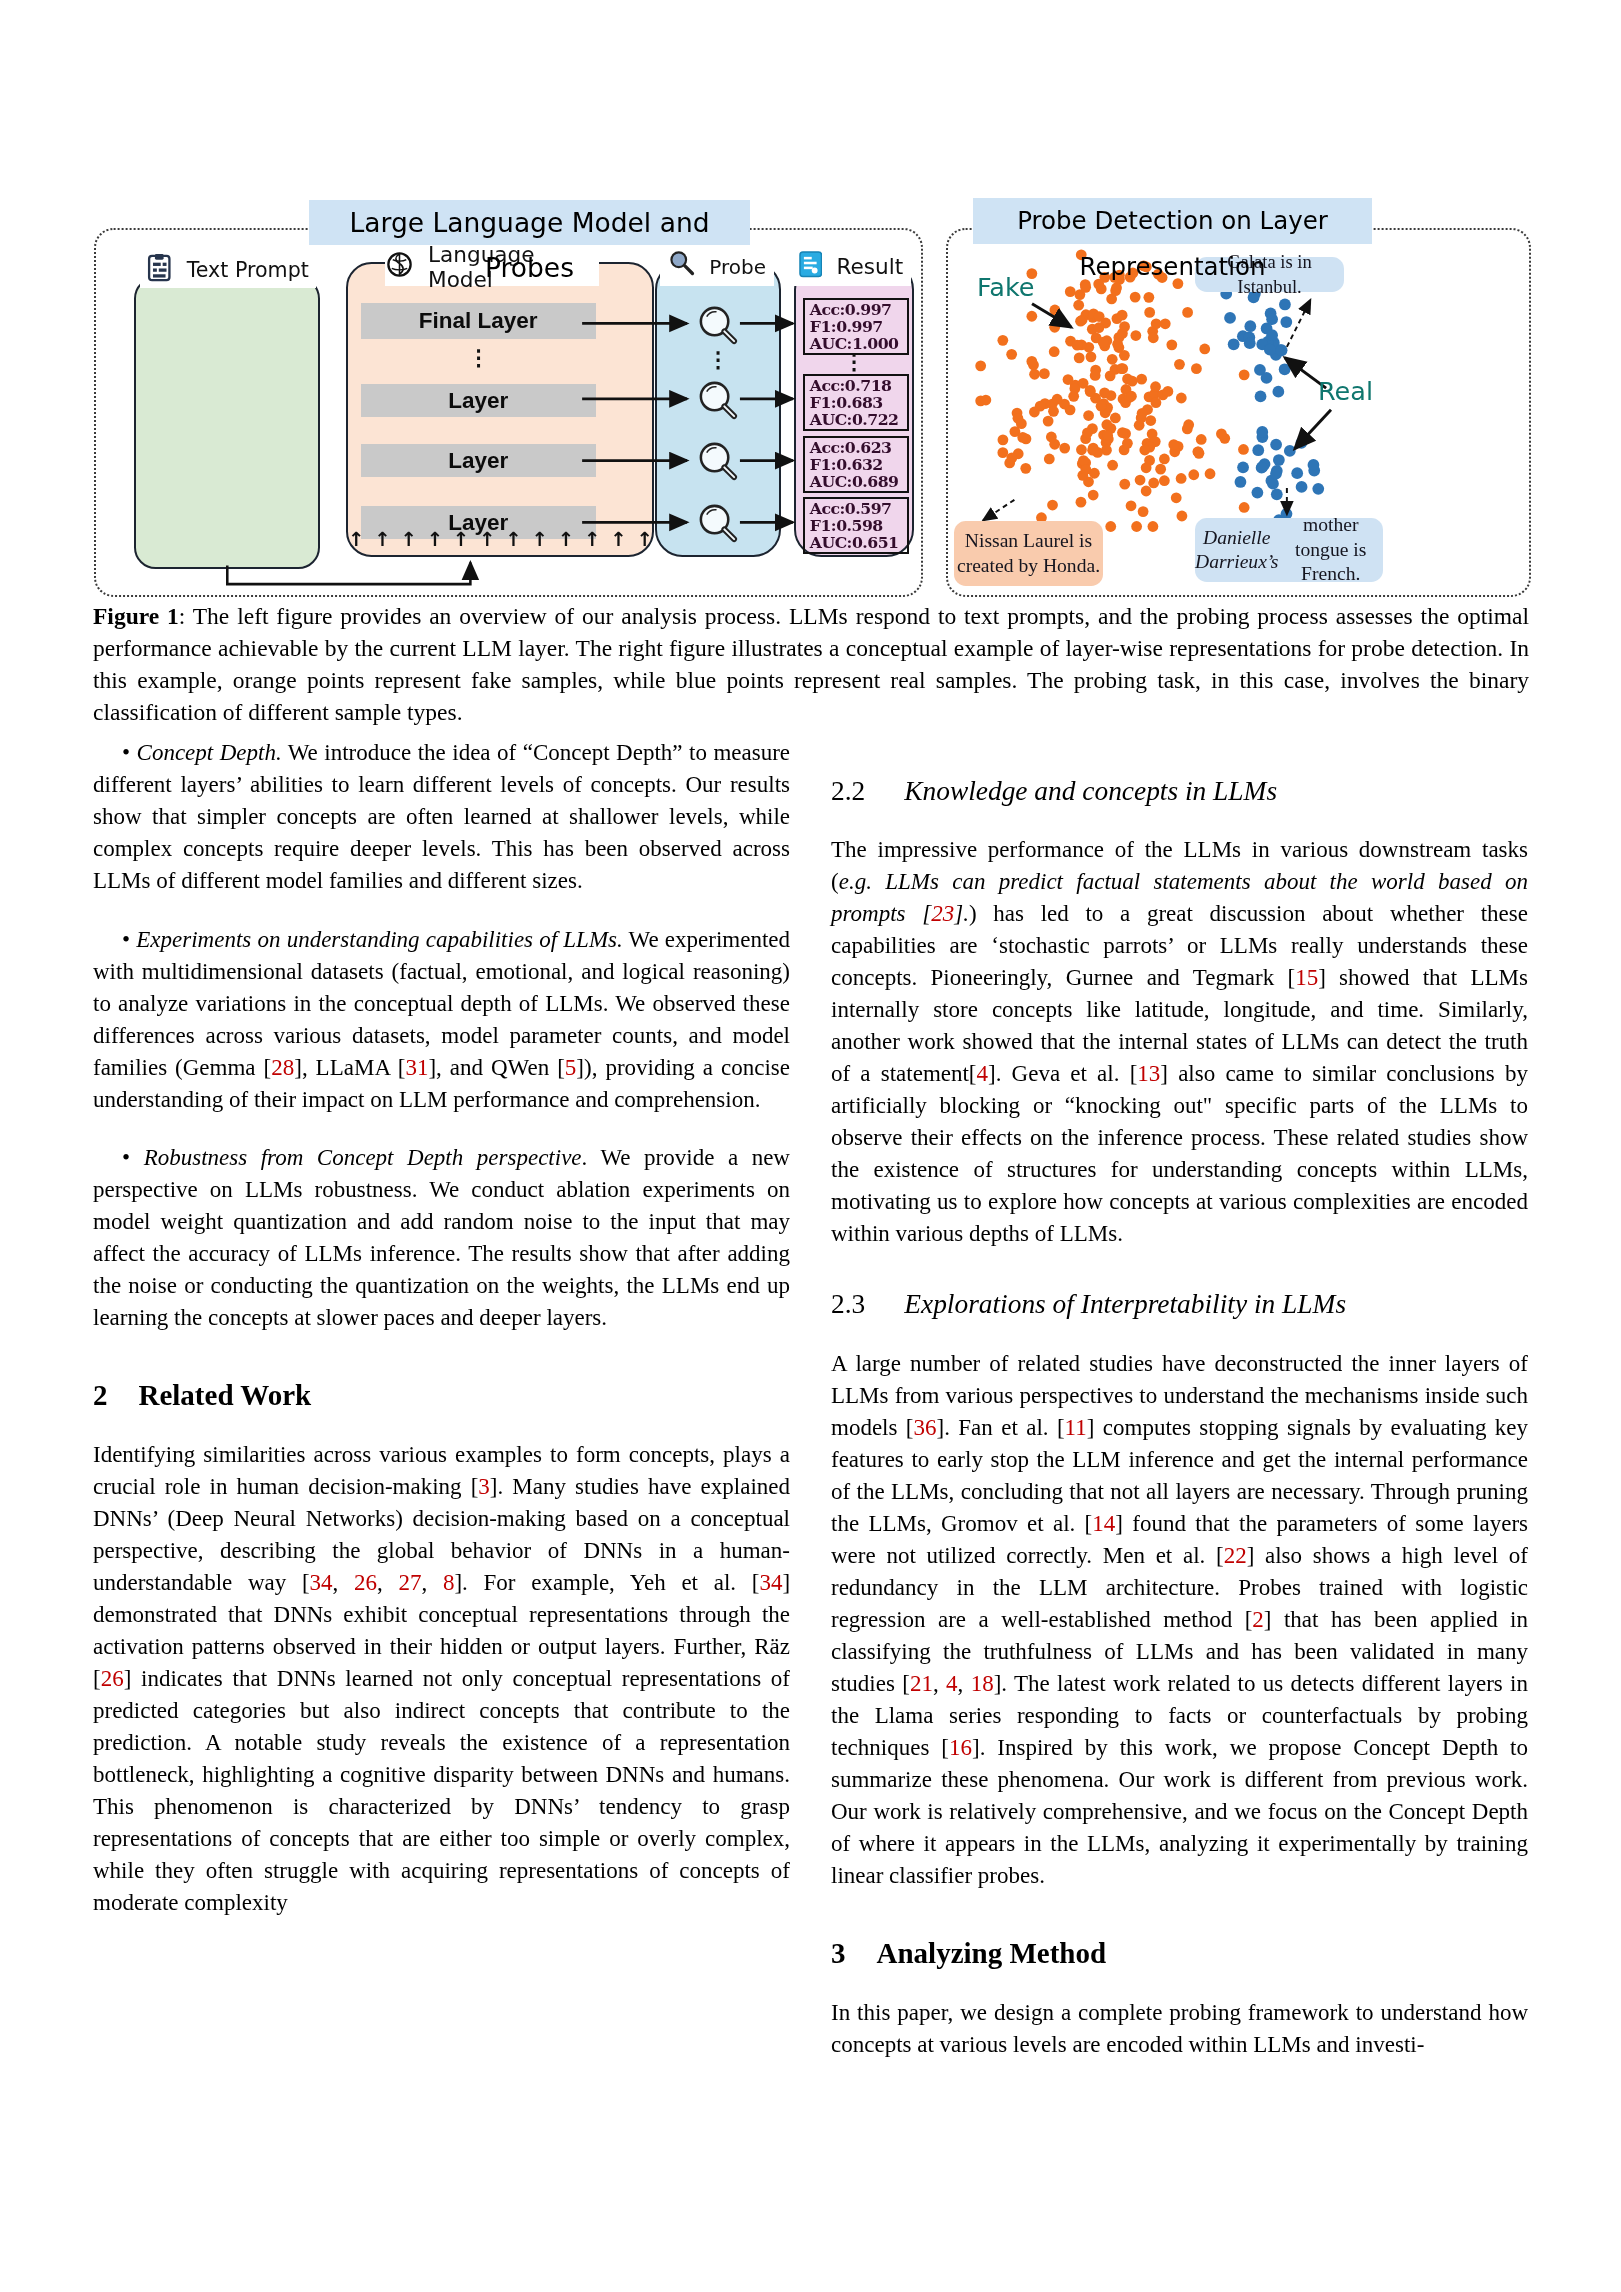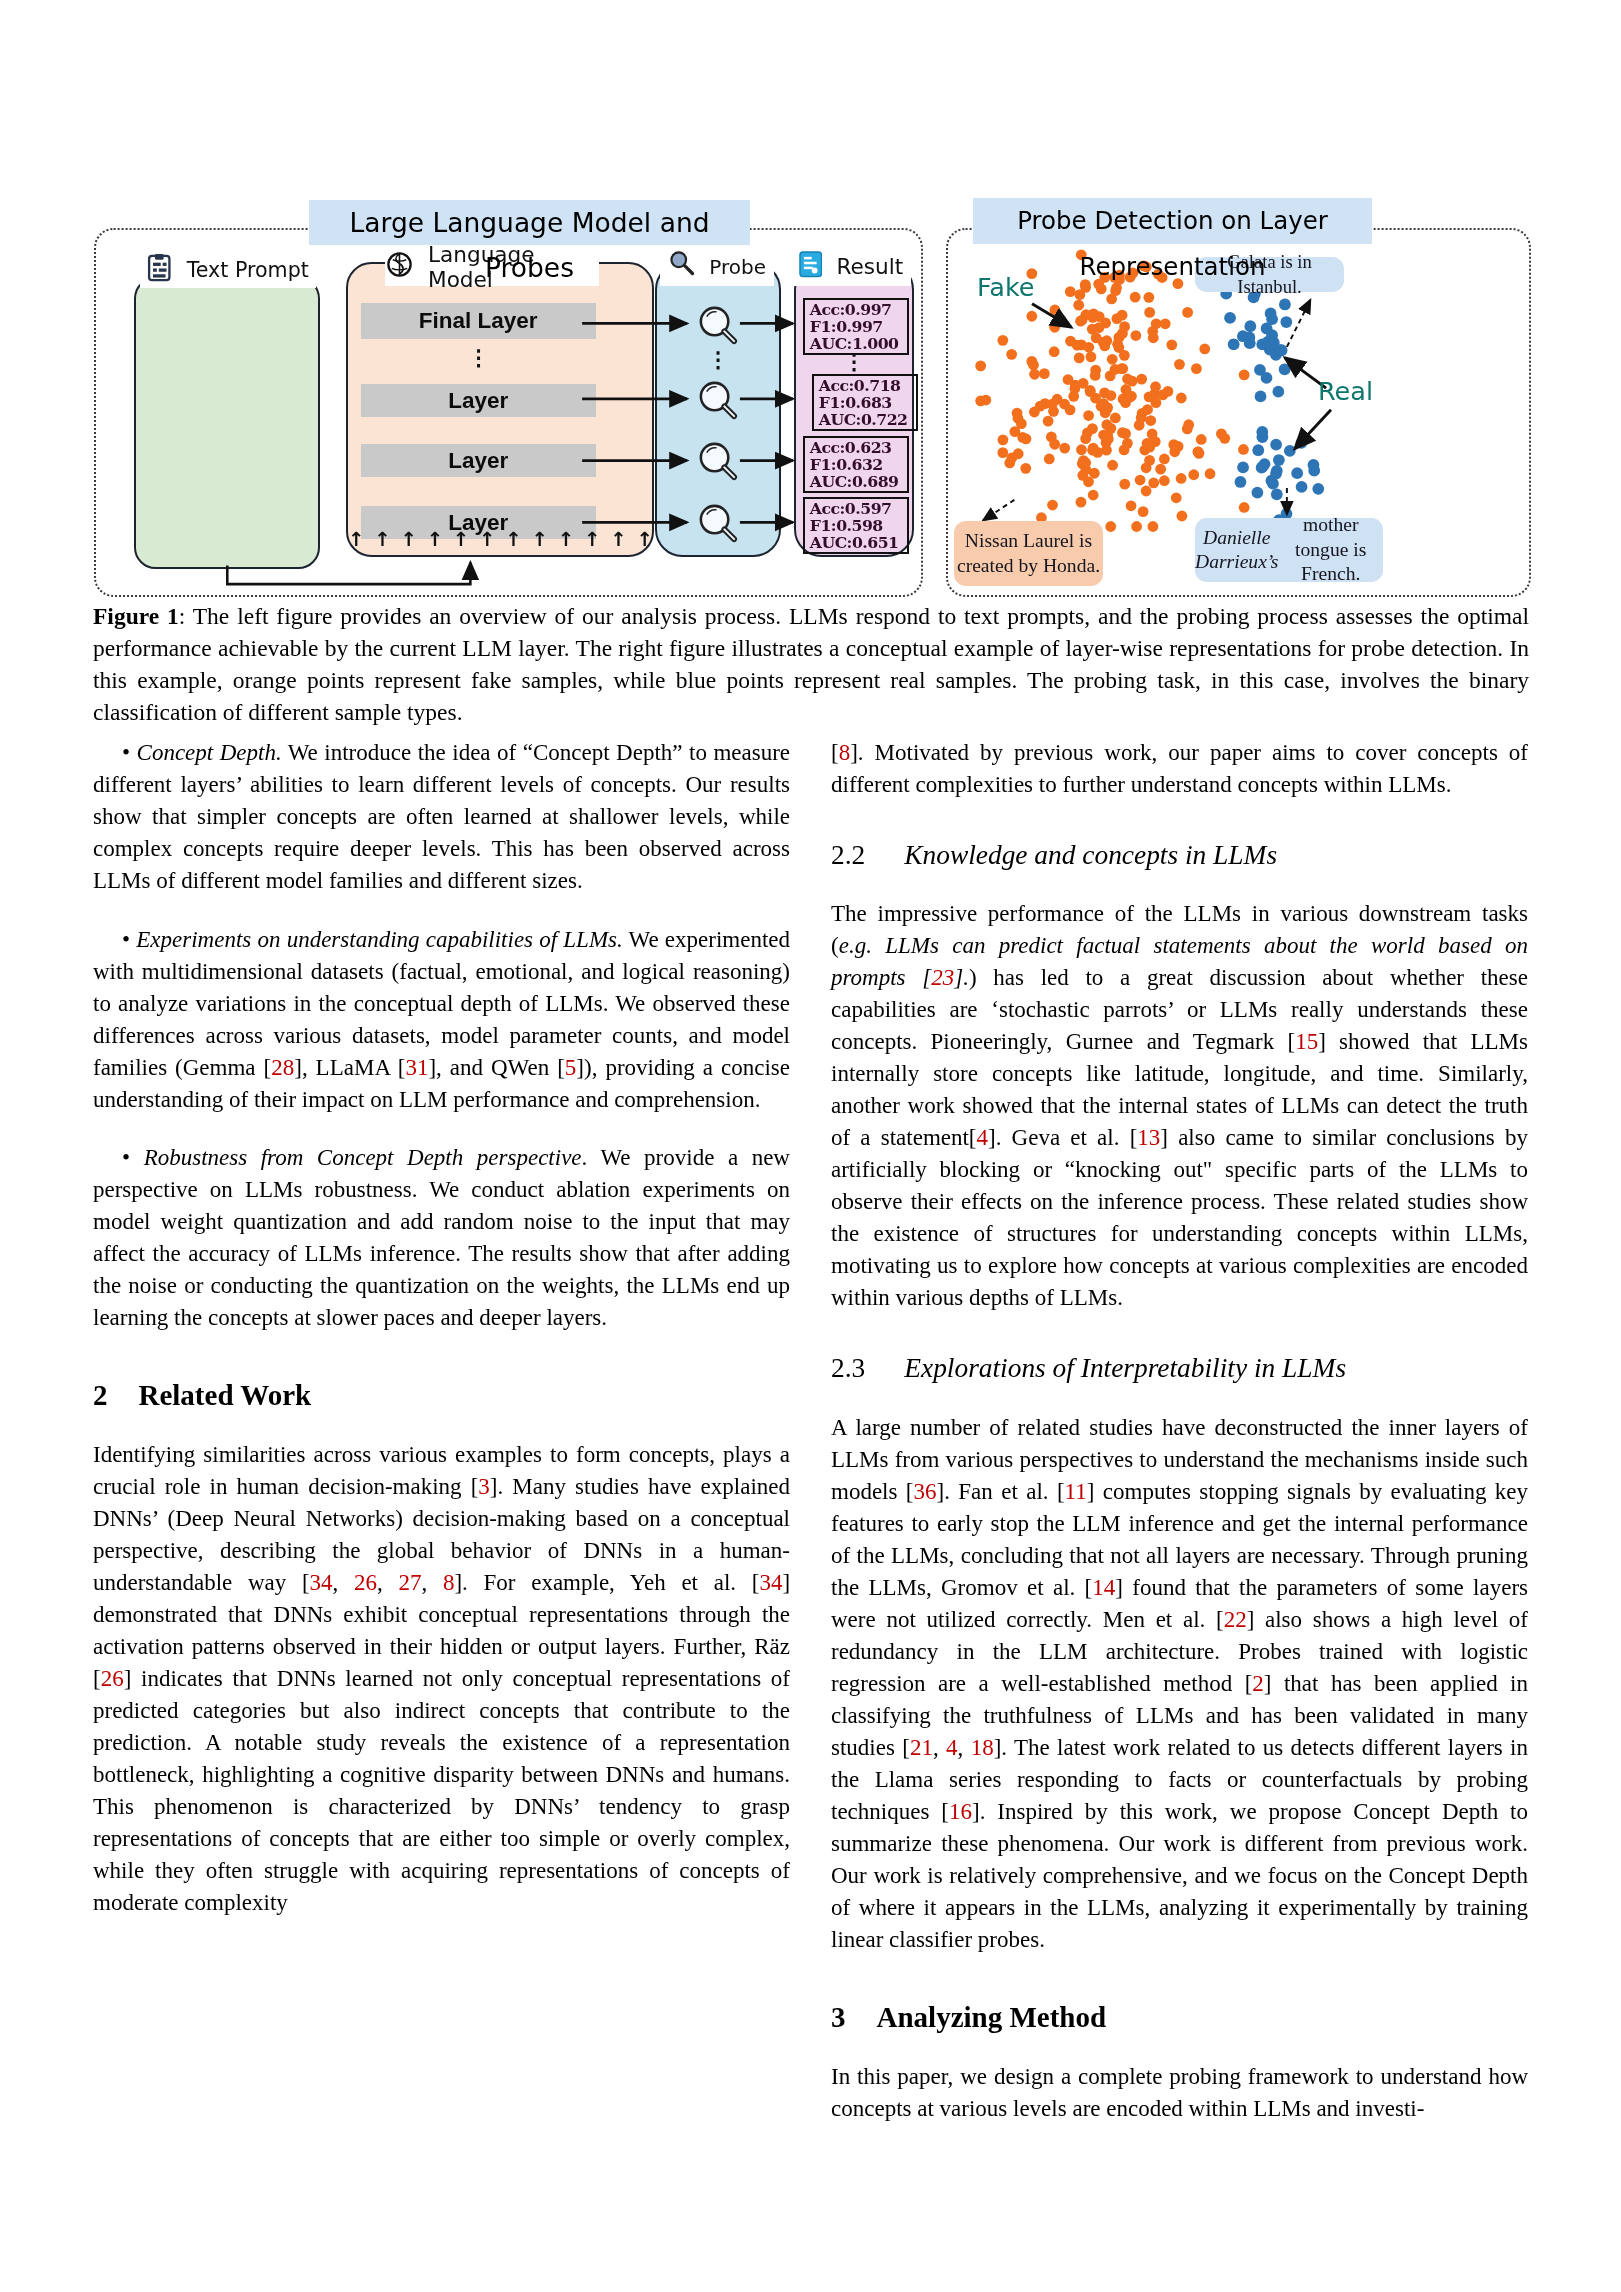--- a/index.html
+++ b/index.html
@@ -152,21 +152,21 @@
       <span>Probe</span>
     </div>
 
     <div class="panel result-panel">
       <div class="result-box" style="top:34px;">
         <div>Acc:0.997</div>
         <div>F1:0.997</div>
         <div>AUC:1.000</div>
       </div>
       <div class="result-dots vdots">⋮</div>
-      <div class="result-box" style="top:110px;margin-left:9px;">
+      <div class="result-box" style="top:110px;">
         <div>Acc:0.718</div>
         <div>F1:0.683</div>
         <div>AUC:0.722</div>
       </div>
       <div class="result-box" style="top:172px;">
         <div>Acc:0.623</div>
         <div>F1:0.632</div>
         <div>AUC:0.689</div>
       </div>
       <div class="result-box" style="top:233px;">
@@ -498,21 +498,20 @@
     <div class="col">
       <p class="bullet">• <i>Concept Depth.</i> We introduce the idea of “Concept Depth” to measure different layers’ abilities to learn different levels of concepts. Our results show that simpler concepts are often learned at shallower levels, while complex concepts require deeper levels. This has been observed across LLMs of different model families and different sizes.</p>
       <p class="bullet">• <i>Experiments on understanding capabilities of LLMs.</i> We experimented with multidimensional datasets (factual, emotional, and logical reasoning) to analyze variations in the conceptual depth of LLMs. We observed these differences across various datasets, model parameter counts, and model families (Gemma [<span class="cite">28</span>], LLaMA [<span class="cite">31</span>], and QWen [<span class="cite">5</span>]), providing a concise understanding of their impact on LLM performance and comprehension.</p>
       <p class="bullet">• <i>Robustness from Concept Depth perspective</i>. We provide a new perspective on LLMs robustness. We conduct ablation experiments on model weight quantization and add random noise to the input that may affect the accuracy of LLMs inference. The results show that after adding the noise or conducting the quantization on the weights, the LLMs end up learning the concepts at slower paces and deeper layers.</p>
       <h2 class="sec">
         <span class="h-num">2</span><span>Related Work</span>
       </h2>
       <p>Identifying similarities across various examples to form concepts, plays a crucial role in human decision-making [<span class="cite">3</span>]. Many studies have explained DNNs’ (Deep Neural Networks) decision-making based on a conceptual perspective, describing the global behavior of DNNs in a human-understandable way [<span class="cite">34</span>, <span class="cite">26</span>, <span class="cite">27</span>, <span class="cite">8</span>]. For example, Yeh et al. [<span class="cite">34</span>] demonstrated that DNNs exhibit conceptual representations through the activation patterns observed in their hidden or output layers. Further, Räz [<span class="cite">26</span>] indicates that DNNs learned not only conceptual representations of predicted categories but also indirect concepts that contribute to the prediction. A notable study reveals the existence of a representation bottleneck, highlighting a cognitive disparity between DNNs and humans. This phenomenon is characterized by DNNs’ tendency to grasp representations of concepts that are either too simple or overly complex, while they often struggle with acquiring representations of concepts of moderate complexity</p>
     </div>
     <div class="col">
-      <p>[<span class="cite">8</span>]. Motivated by previous work, our paper aims to cover concepts of different complexities to further understand concepts within LLMs.</p>
       <h3 class="subsec">
         <span class="h-num">2.2</span><span>Knowledge and concepts in LLMs</span>
       </h3>
       <p>The impressive performance of the LLMs in various downstream tasks (<i>e.g. LLMs can predict factual statements about the world based on prompts [<span class="cite">23</span>].</i>) has led to a great discussion about whether these capabilities are ‘stochastic parrots’ or LLMs really understands these concepts. Pioneeringly, Gurnee and Tegmark [<span class="cite">15</span>] showed that LLMs internally store concepts like latitude, longitude, and time. Similarly, another work showed that the internal states of LLMs can detect the truth of a statement[<span class="cite">4</span>]. Geva et al. [<span class="cite">13</span>] also came to similar conclusions by artificially blocking or “knocking out" specific parts of the LLMs to observe their effects on the inference process. These related studies show the existence of structures for understanding concepts within LLMs, motivating us to explore how concepts at various complexities are encoded within various depths of LLMs.</p>
       <h3 class="subsec">
         <span class="h-num">2.3</span><span>Explorations of Interpretability in LLMs</span>
       </h3>
       <p>A large number of related studies have deconstructed the inner layers of LLMs from various perspectives to understand the mechanisms inside such models [<span class="cite">36</span>]. Fan et al. [<span class="cite">11</span>] computes stopping signals by evaluating key features to early stop the LLM inference and get the internal performance of the LLMs, concluding that not all layers are necessary. Through pruning the LLMs, Gromov et al. [<span class="cite">14</span>] found that the parameters of some layers were not utilized correctly. Men et al. [<span class="cite">22</span>] also shows a high level of redundancy in the LLM architecture. Probes trained with logistic regression are a well-established method [<span class="cite">2</span>] that has been applied in classifying the truthfulness of LLMs and has been validated in many studies [<span class="cite">21</span>, <span class="cite">4</span>, <span class="cite">18</span>]. The latest work related to us detects different layers in the Llama series responding to facts or counterfactuals by probing techniques [<span class="cite">16</span>]. Inspired by this work, we propose Concept Depth to summarize these phenomena. Our work is different from previous work. Our work is relatively comprehensive, and we focus on the Concept Depth of where it appears in the LLMs, analyzing it experimentally by training linear classifier probes.</p>
       <h2 class="sec">
         <span class="h-num">3</span><span>Analyzing Method</span>

